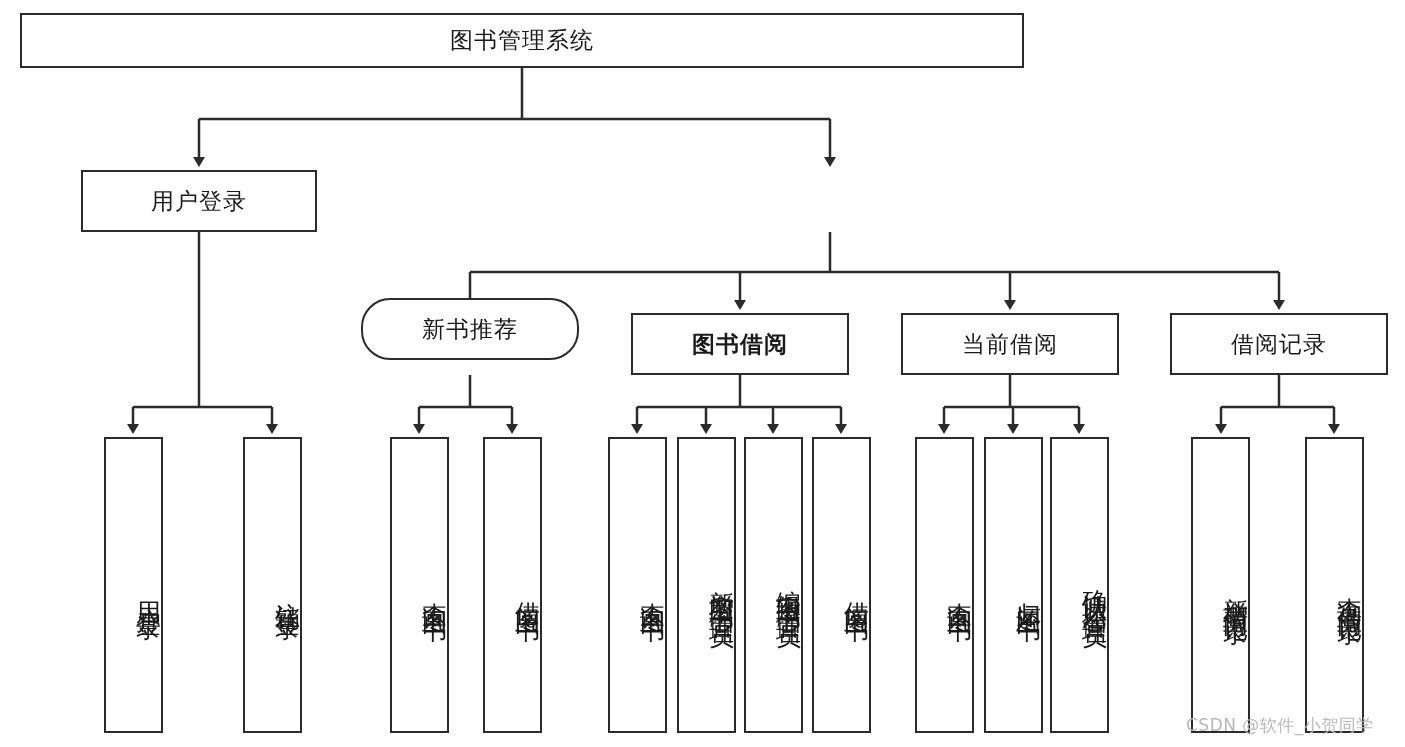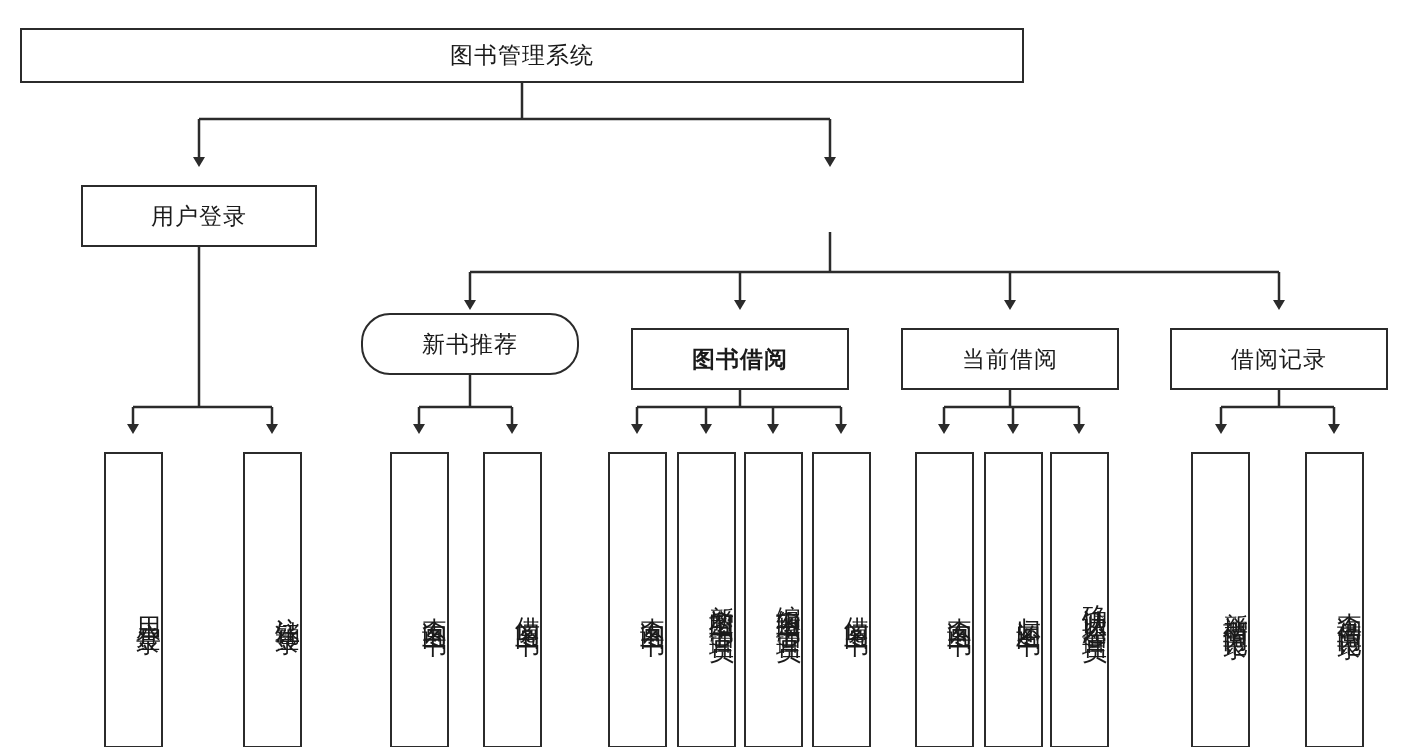--- a/index.html
+++ b/index.html
@@ -28,21 +28,20 @@
   .node {
     position: absolute;
     box-sizing: border-box;
     background: #ffffff;
     border: 2.5px solid #2b2b2b;
     display: flex;
     align-items: center;
     justify-content: center;
     color: #1a1a1a;
     z-index: 2;
-    margin-top: 15px;
   }
   .node.horiz {
     font-size: 23px;
     letter-spacing: 1px;
   }
   .node.vert {
     writing-mode: vertical-rl;
     text-orientation: upright;
     font-size: 25px;
     letter-spacing: 5px;
@@ -184,14 +183,15 @@
     <span class="vlabel">确认归还（管理员）</span>
   </div>
 
   <div class="node vert" style="left:1191px; top:437px; width:59px; height:296px;">
     <span class="vlabel">新增借阅记录</span>
   </div>
   <div class="node vert" style="left:1305px; top:437px; width:59px; height:296px;">
     <span class="vlabel">查询借阅记录</span>
   </div>
 
+  <div class="watermark">CSDN @软件_小贺同学</div>
 
 </div>
 
 </body></html>

